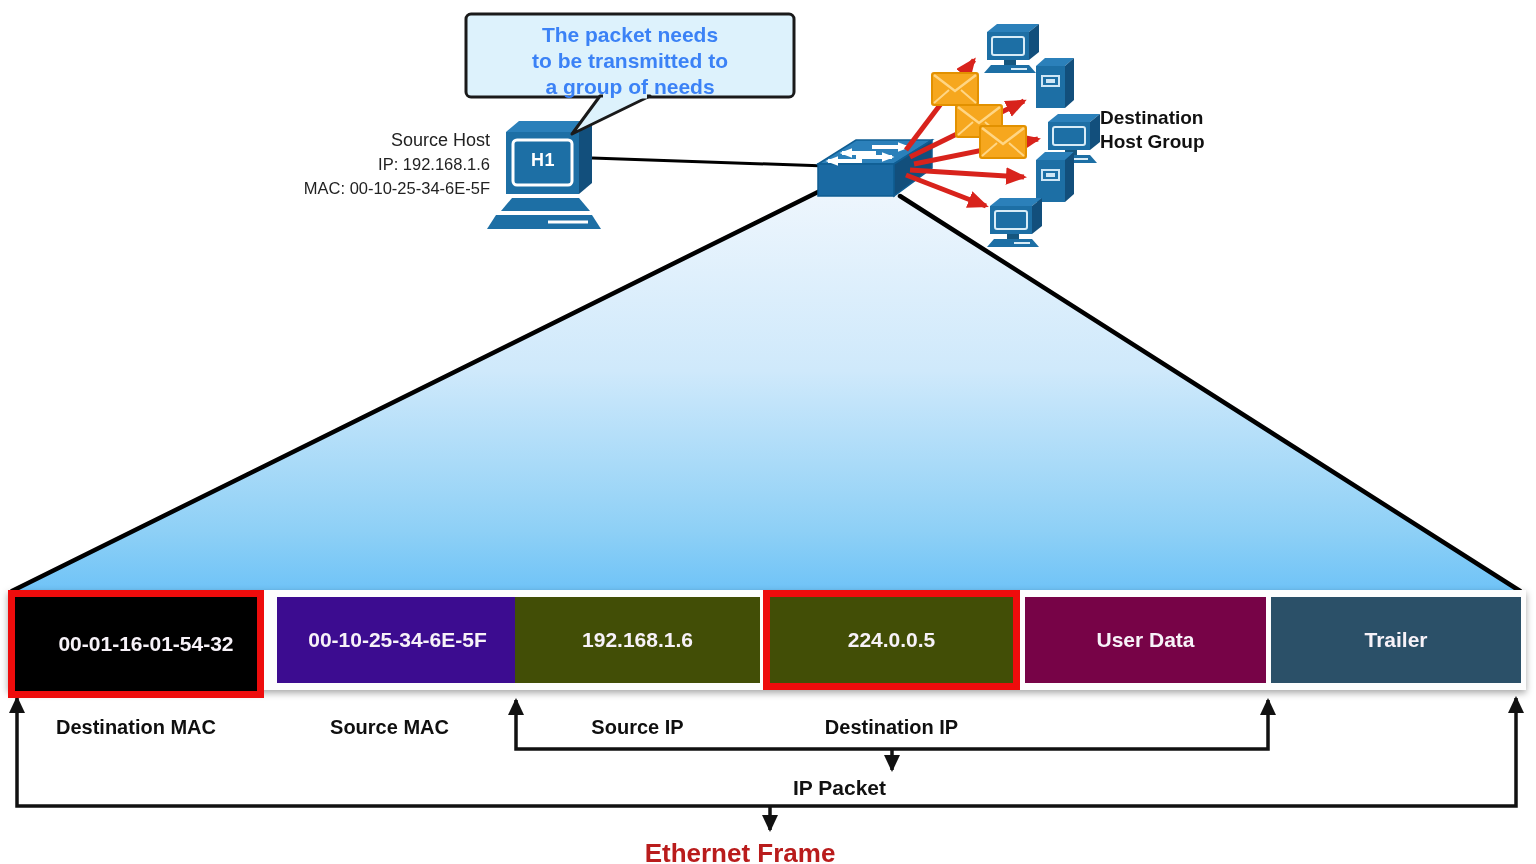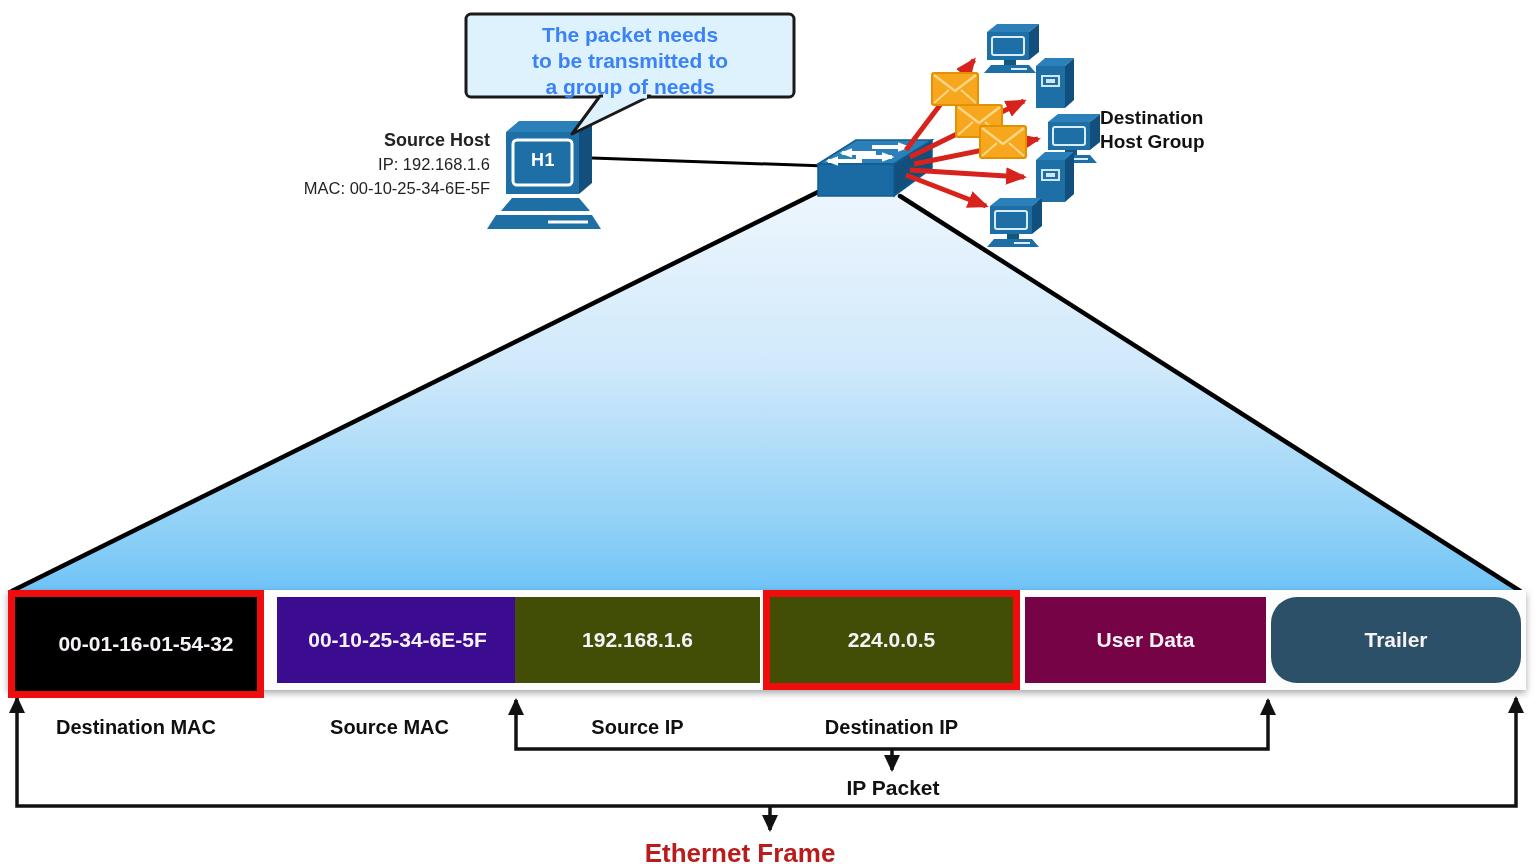--- a/index.html
+++ b/index.html
@@ -9,47 +9,47 @@
   }
   #diagram-svg{position:absolute;left:0;top:0;width:1536px;height:864px;z-index:1;}
   .txt{position:absolute;z-index:2;}
 
   
   .bubble-text{left:470px;top:22px;width:320px;text-align:center;font-weight:bold;
     font-size:21px;line-height:26px;color:#3b82f6;}
 
   
   .src-info{left:240px;top:128px;width:250px;text-align:right;font-size:16.5px;line-height:24px;color:#222;}
-  .src-info .t{font-weight:bold;font-size:18px;}
+  .src-info .t{font-weight:normal;font-size:18px;}
 
   .h1-label{left:514px;top:150px;width:58px;text-align:center;font-weight:bold;
     font-size:18px;color:#ffffff;letter-spacing:.5px;}
 
   .dest-group{left:1100px;top:106px;width:180px;font-weight:bold;font-size:19px;line-height:24px;color:#111;}
 
   
   .frame-underlay{position:absolute;z-index:2;left:8px;top:590px;width:1518px;height:100px;
     background:#fdfdfd;box-shadow:0 3px 7px rgba(0,0,0,.35);}
   .field{position:absolute;z-index:3;display:flex;align-items:center;justify-content:center;
     font-weight:bold;font-size:21px;color:#f7f2f8;box-sizing:border-box;}
   .f1{left:8px;top:590px;width:256px;height:108px;background:#000000;border:7px solid #ee0c0c;padding-left:20px;}
   .f2{left:269px;top:597px;width:241px;height:86px;background:#3c0c90;margin-left:8px;}
   .f3{left:515px;top:597px;width:245px;height:86px;background:#424e06;}
   .f4{left:763px;top:590px;width:257px;height:100px;background:#424e06;border:7px solid #ee0c0c;}
   .f5{left:1025px;top:597px;width:241px;height:86px;background:#770347;}
-  .f6{left:1271px;top:597px;width:250px;height:86px;background:#2b5068;border-radius:26px;}
+  .f6{left:1271px;top:597px;width:250px;height:86px;background:#2b5068;}
 
   .flabel{position:absolute;z-index:2;top:716px;height:26px;text-align:center;
     font-weight:bold;font-size:20px;color:#0f0f0f;}
   .l1{left:8px;width:256px;}
   .l2{left:269px;width:241px;}
   .l3{left:515px;width:245px;}
   .l4{left:763px;width:257px;}
 
-  .ip-packet-label{left:793px;top:776px;width:200px;text-align:center;font-weight:bold;font-size:21px;color:#111;}
+  .ip-packet-label{left:793px;top:776px;width:200px;font-weight:bold;font-size:21px;color:#111;}
   .eth-frame-label{left:640px;top:838px;width:200px;text-align:center;font-weight:bold;font-size:26px;color:#b91c1c;}
 </style>
 </head>
 <body>
 
 <div id="canvas">
 
   <svg id="diagram-svg" viewBox="0 0 1536 864">
     <defs>
       <linearGradient id="funnelGrad" x1="0" y1="0" x2="0" y2="1">

